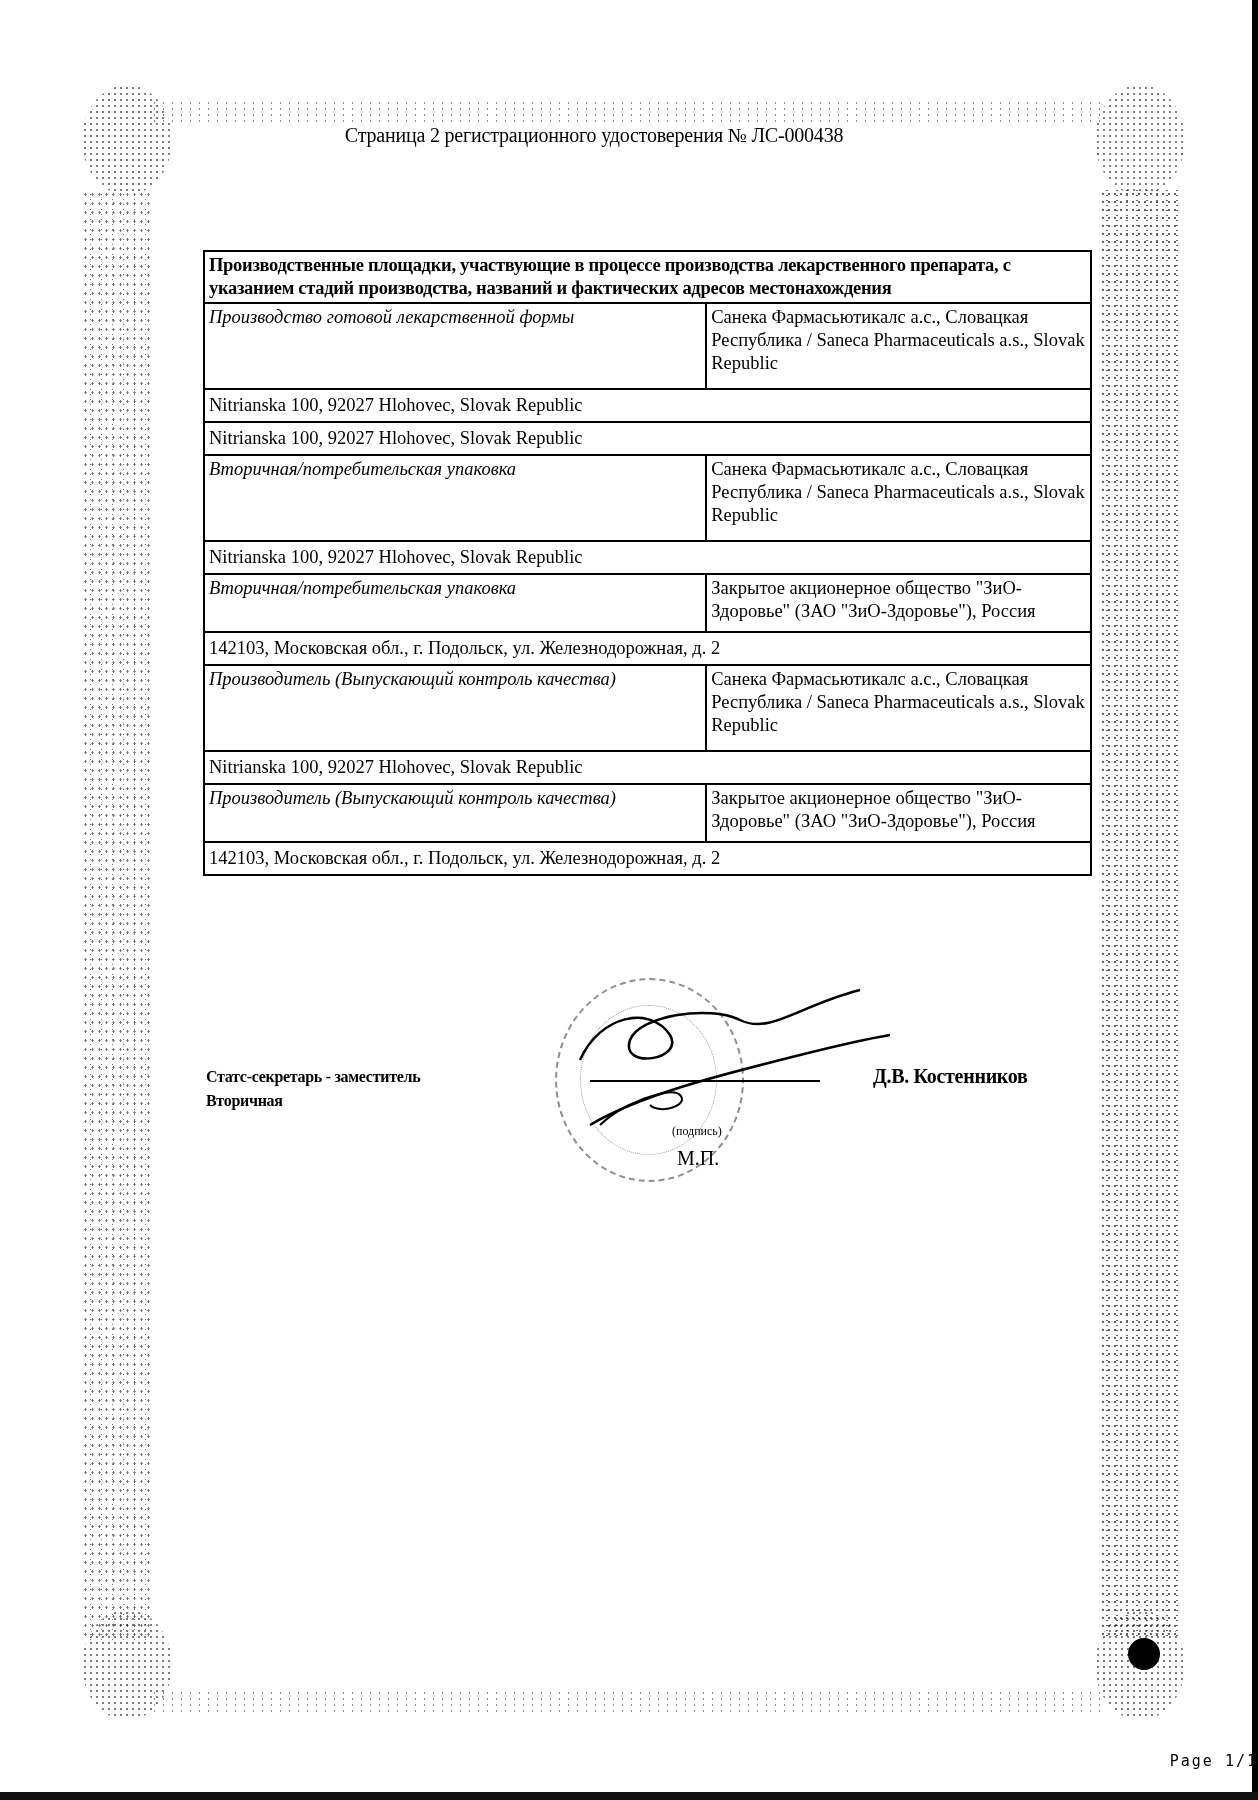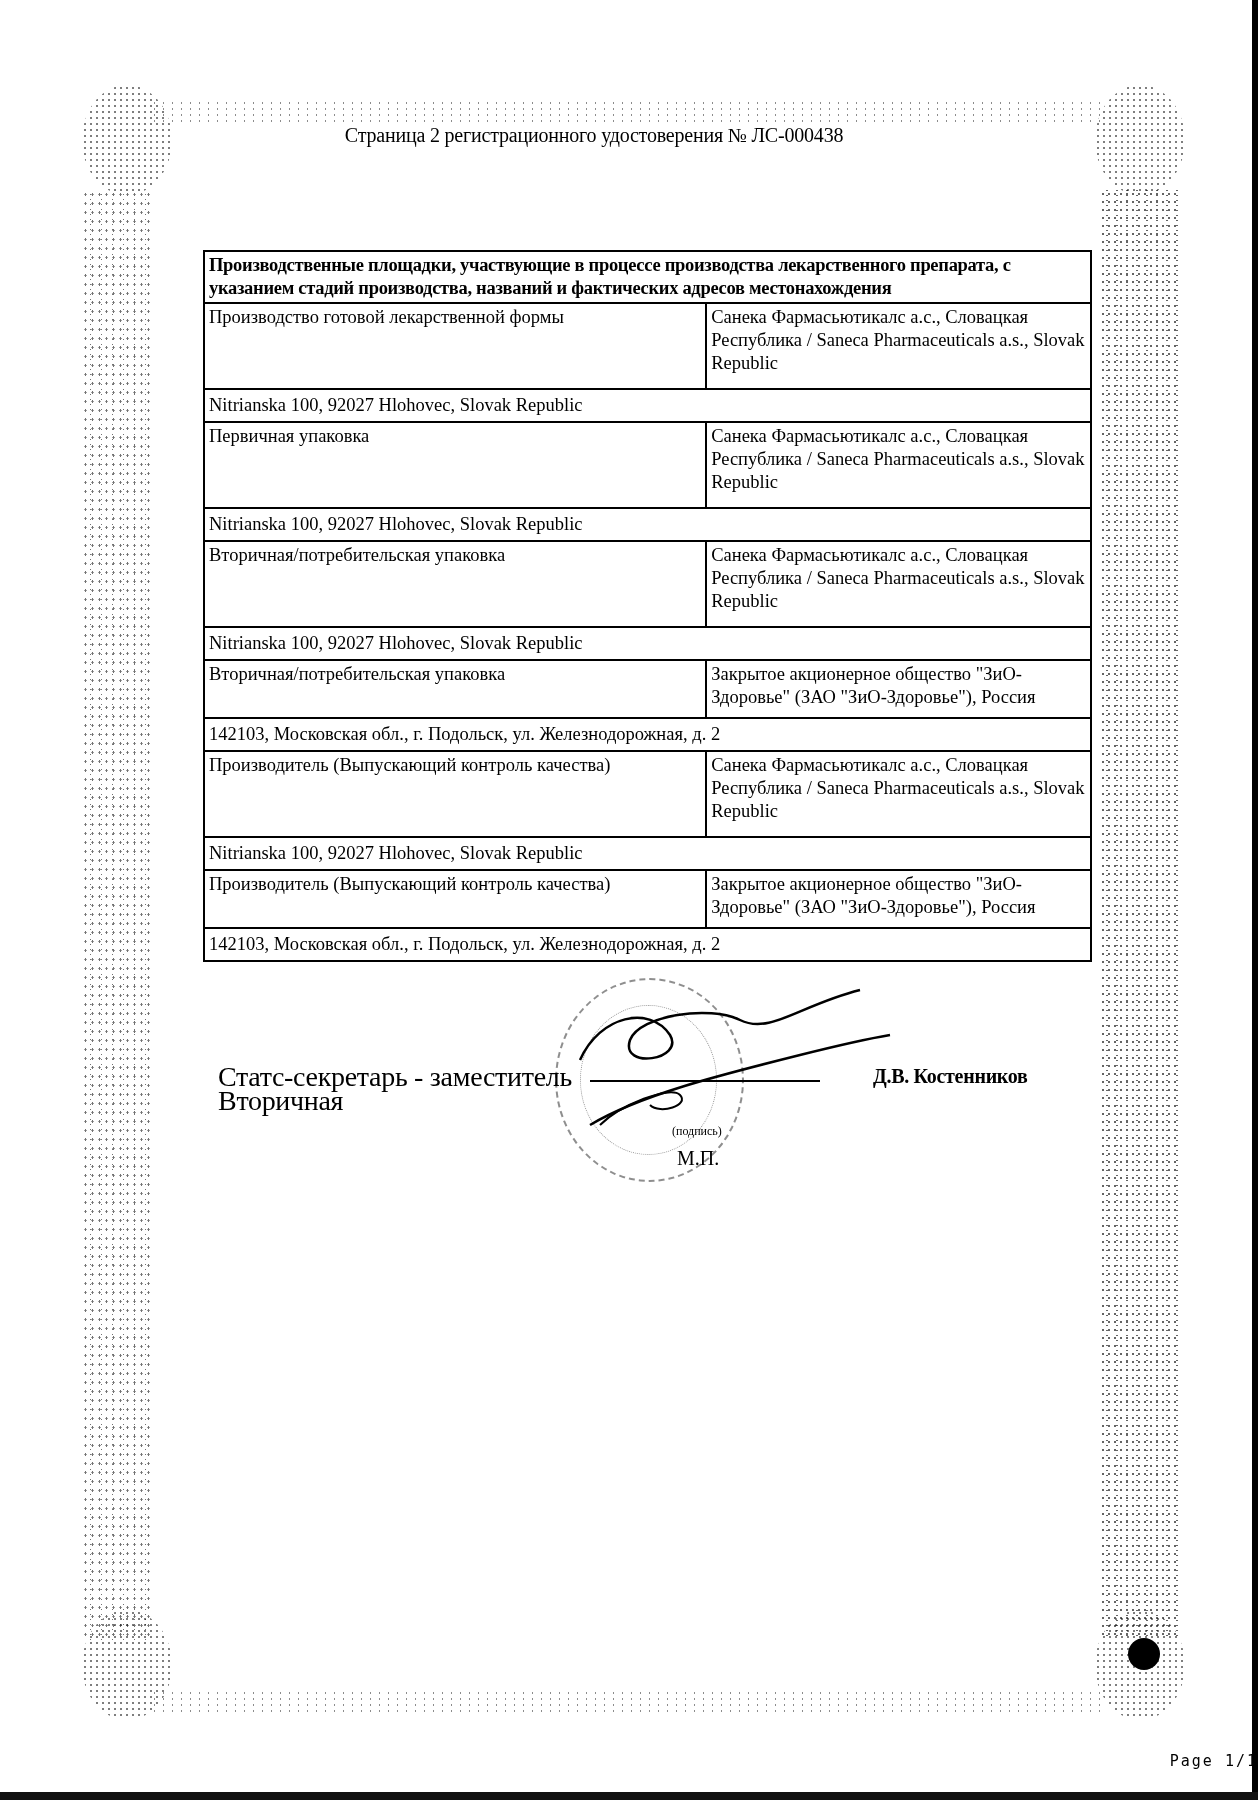--- a/index.html
+++ b/index.html
@@ -102,33 +102,34 @@
     }
     .title-cell {
       font-weight: bold;
       font-size: 18.5px;
       line-height: 23px;
       letter-spacing: -0.3px;
       padding-bottom: 2px !important;
     }
     td.stage {
       width: 500px;
+      font-style: italic;
       height: 76px;
       border-radius: 22px;
     }
     td.stage.short { height: 48px; }
     td.company { width: 380px; }
     td.address { padding-top: 4px !important; padding-bottom: 4px !important; }
 
     .signature-block {
       position: absolute;
-      left: 218px;
+      left: 206px;
       top: 1065px;
-      font-weight: normal;
-      font-size: 28px;
+      font-weight: bold;
+      font-size: 16px;
       line-height: 24px;
       letter-spacing: -0.3px;
     }
     .signature-line {
       position: absolute;
       left: 590px;
       top: 1080px;
       width: 230px;
       height: 2px;
       background: #000;
@@ -208,24 +209,20 @@
 
     <tr>
       <td class="stage">Производство готовой лекарственной формы</td>
       <td class="company">Санека Фармасьютикалс а.с., Словацкая Республика / Saneca Pharmaceuticals a.s., Slovak Republic</td>
     </tr>
     <tr>
       <td class="address" colspan="2">Nitrianska 100, 92027 Hlohovec, Slovak Republic</td>
     </tr>
 
     <tr>
-      <td class="stage">Первичная упаковка</td>
-      <td class="company">Санека Фармасьютикалс а.с., Словацкая Республика / Saneca Pharmaceuticals a.s., Slovak Republic</td>
-    </tr>
-    <tr>
       <td class="address" colspan="2">Nitrianska 100, 92027 Hlohovec, Slovak Republic</td>
     </tr>
 
     <tr>
       <td class="stage">Вторичная/потребительская упаковка</td>
       <td class="company">Санека Фармасьютикалс а.с., Словацкая Республика / Saneca Pharmaceuticals a.s., Slovak Republic</td>
     </tr>
     <tr>
       <td class="address" colspan="2">Nitrianska 100, 92027 Hlohovec, Slovak Republic</td>
     </tr>

